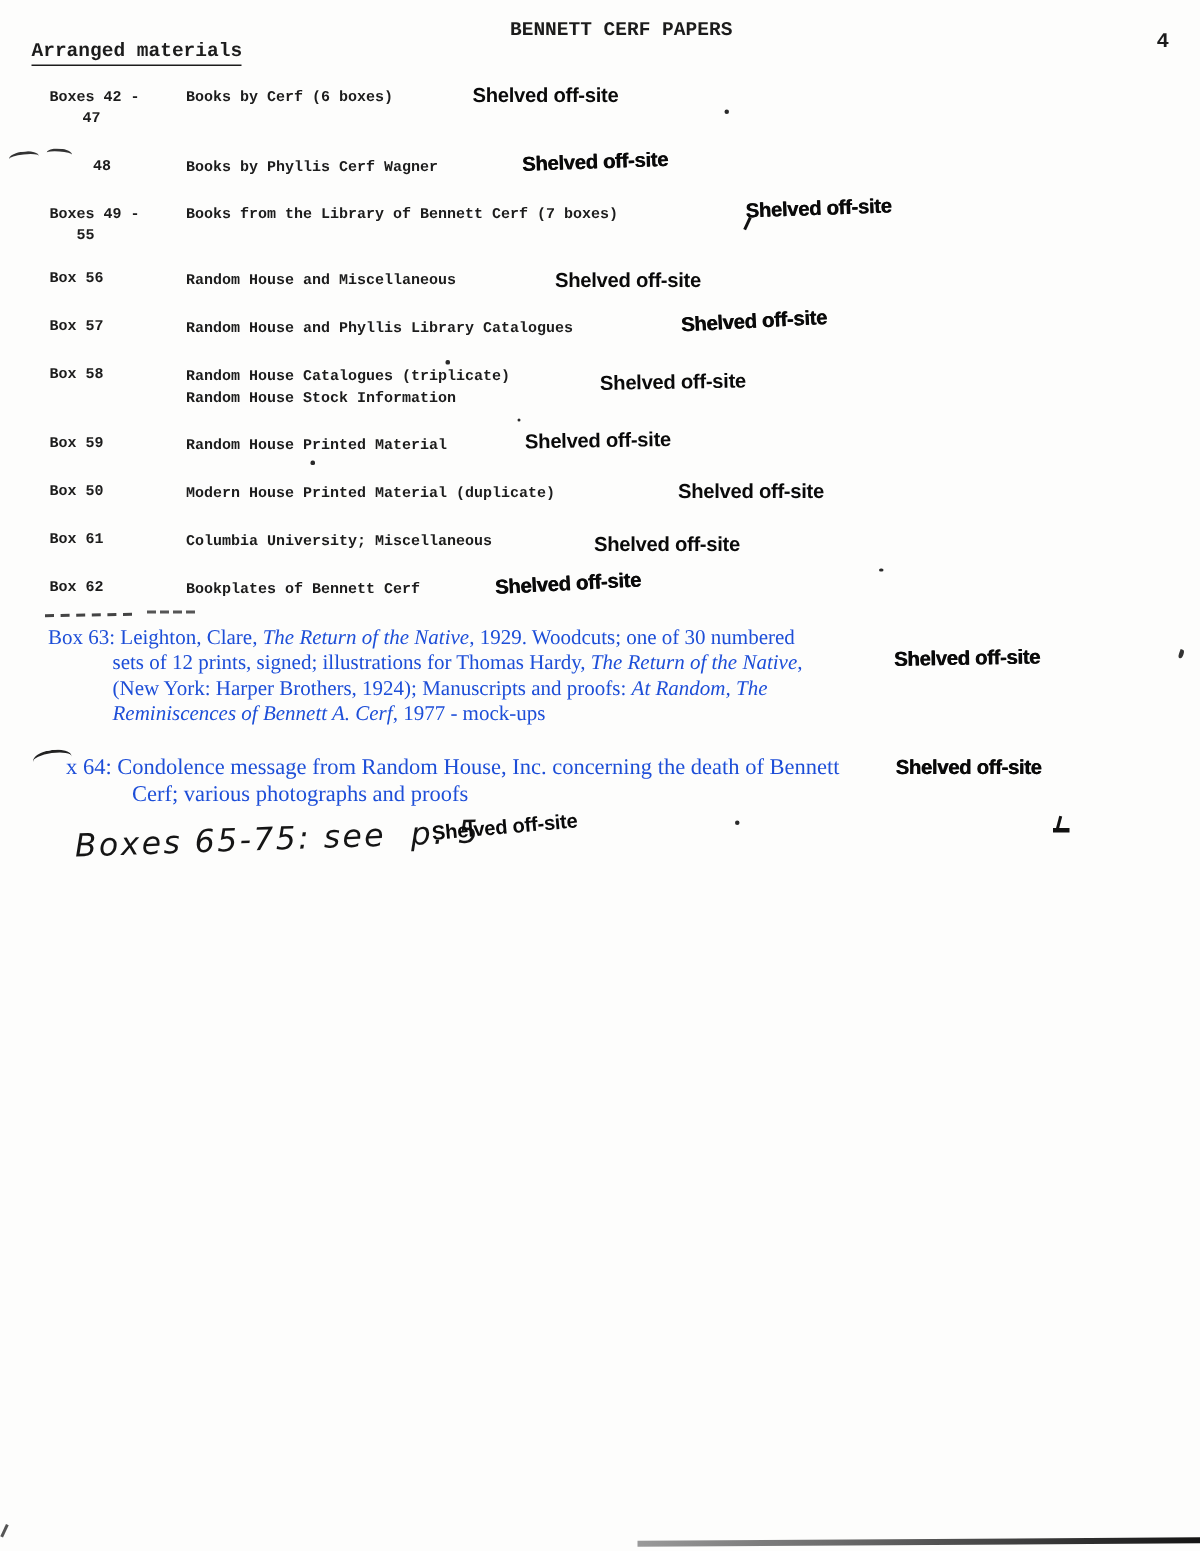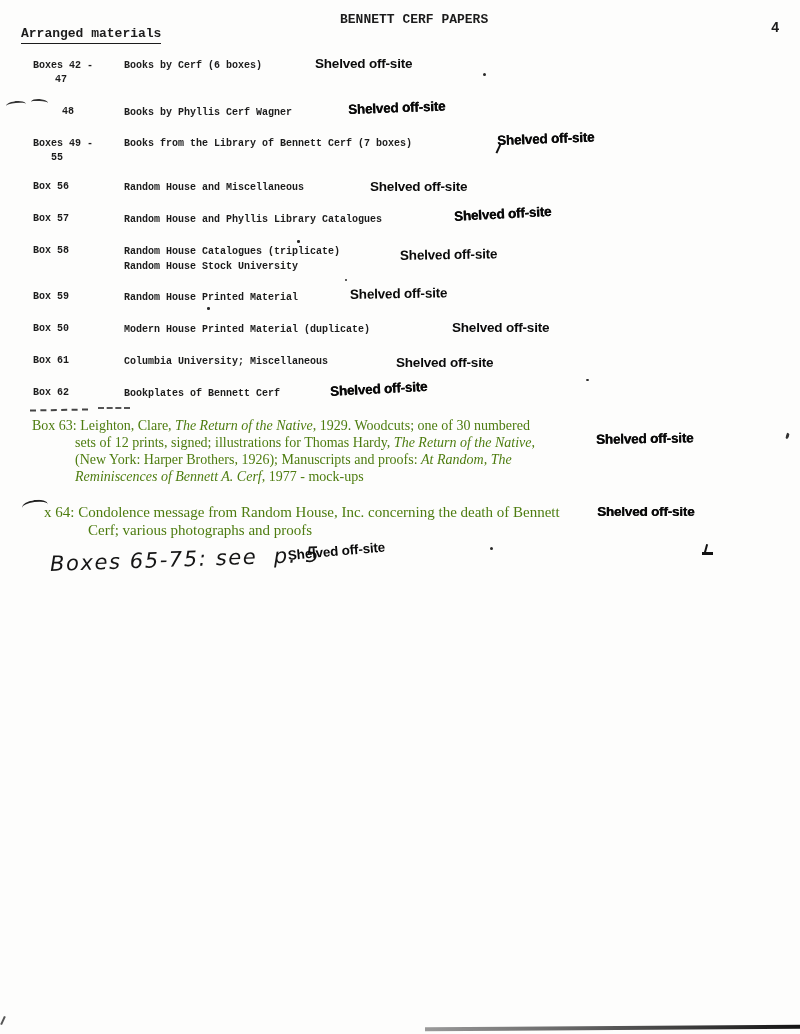--- a/index.html
+++ b/index.html
@@ -21,21 +21,21 @@
   
   .stamp{
     font-family:"Liberation Sans","DejaVu Sans",sans-serif;
     font-weight:700;font-size:13.5px;letter-spacing:-0.2px;color:#0a0a0a;
     transform-origin:left center;line-height:14px;
   }
   .stamp-heavy{text-shadow:0.4px 0 0 #0a0a0a;}
   
   .serif{
     font-family:"Liberation Serif","DejaVu Serif",serif;
-    font-size:14px;color:#4d7c0f;line-height:17px;
+    font-size:14px;color:#1d4ed8;line-height:17px;
   }
   .serif-lg{font-size:15px;}
   .it{font-style:italic;}
   
   .hand{
     font-family:"DejaVu Sans",sans-serif;font-style:italic;
     font-size:21px;letter-spacing:1.6px;color:#151515;
     transform:rotate(-2deg);transform-origin:left center;
   }
   
@@ -84,21 +84,21 @@
 
   <div>
     <span class="abs tw" style="left:33px;top:212px">Box 57</span>
     <span class="abs tw" style="left:124px;top:213px">Random House and Phyllis Library Catalogues</span>
     <span class="abs stamp stamp-heavy" style="left:454px;top:210px;transform:rotate(-3deg)">Shelved off-site</span>
   </div>
 
   <div>
     <span class="abs tw" style="left:33px;top:244px">Box 58</span>
     <span class="abs tw" style="left:124px;top:245px">Random House Catalogues (triplicate)</span>
-    <span class="abs tw" style="left:124px;top:260px">Random House Stock University</span>
+    <span class="abs tw" style="left:124px;top:260px">Random House Stock Information</span>
     <span class="abs stamp" style="left:400px;top:249px;transform:rotate(-1deg)">Shelved off-site</span>
   </div>
 
   <div>
     <span class="abs tw" style="left:33px;top:290px">Box 59</span>
     <span class="abs tw" style="left:124px;top:291px">Random House Printed Material</span>
     <span class="abs stamp" style="left:350px;top:288px;transform:rotate(-1deg)">Shelved off-site</span>
   </div>
 
   <div>
@@ -115,21 +115,21 @@
 
   <div>
     <span class="abs tw" style="left:33px;top:386px">Box 62</span>
     <span class="abs tw" style="left:124px;top:387px">Bookplates of Bennett Cerf</span>
     <span class="abs stamp stamp-heavy" style="left:330px;top:385px;transform:rotate(-3deg)">Shelved off-site</span>
   </div>
 
   <div>
     <div class="abs serif" style="left:32px;top:417px"><span>Box 63: Leighton, Clare, </span><span class="it">The Return of the Native</span><span>, 1929. Woodcuts; one of 30 numbered</span></div>
     <div class="abs serif" style="left:75px;top:434px"><span>sets of 12 prints, signed; illustrations for Thomas Hardy, </span><span class="it">The Return of the Native</span><span>,</span></div>
-    <div class="abs serif" style="left:75px;top:451px"><span>(New York: Harper Brothers, 1926); Manuscripts and proofs: </span><span class="it">At Random, The</span></div>
+    <div class="abs serif" style="left:75px;top:451px"><span>(New York: Harper Brothers, 1924); Manuscripts and proofs: </span><span class="it">At Random, The</span></div>
     <div class="abs serif" style="left:75px;top:468px"><span class="it">Reminiscences of Bennett A. Cerf</span><span>, 1977 - mock-ups</span></div>
     <span class="abs stamp stamp-heavy" style="left:596px;top:433px;transform:rotate(-1deg)">Shelved off-site</span>
   </div>
 
   <div>
     <div class="abs serif serif-lg" style="left:44px;top:504px"><span>x 64: Condolence message from Random House, Inc. concerning the death of Bennett</span></div>
     <div class="abs serif serif-lg" style="left:88px;top:522px"><span>Cerf; various photographs and proofs</span></div>
     <span class="abs stamp stamp-heavy" style="left:597px;top:505px">Shelved off-site</span>
   </div>
 

